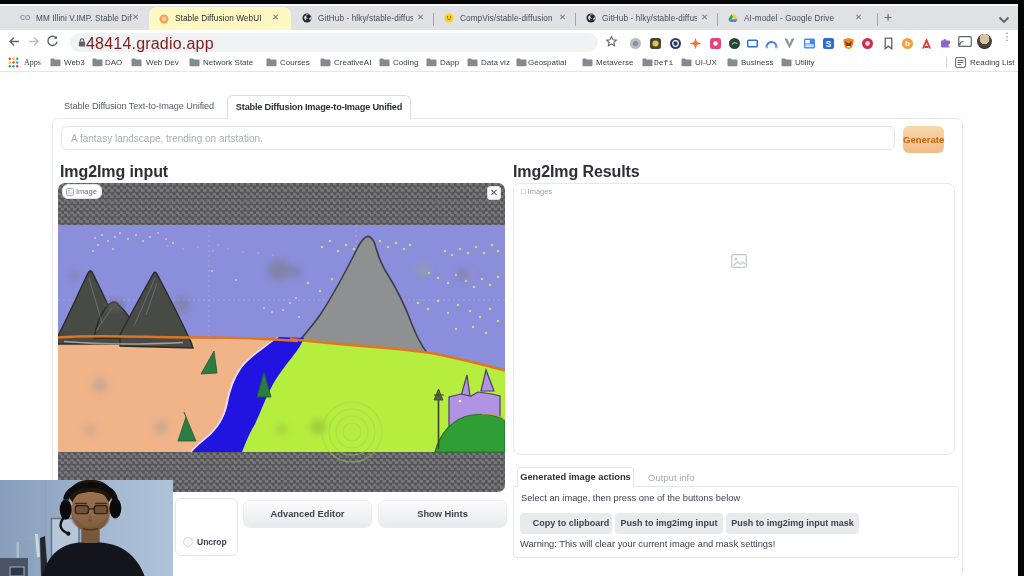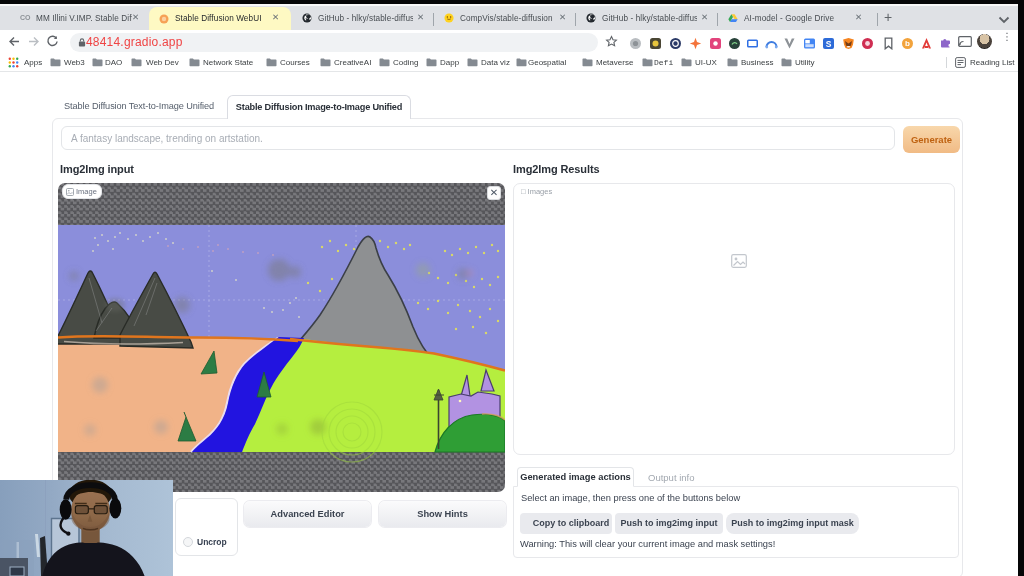--- a/index.html
+++ b/index.html
@@ -16,31 +16,31 @@
 .tab .fav { position:absolute; left:10px; top:6px; width:10px; height:10px; }
 .tab .title { position:absolute; left:26px; top:6px; width:95px; height:11px; overflow:hidden; white-space:nowrap; line-height:11px; letter-spacing:0.1px;}
 .tab .x { position:absolute; right:7px; top:5px; width:11px; height:11px; color:#697076; font-size:8.5px; line-height:11px; text-align:center; }
 .tab.active { background:#fef9c3; border-radius:8px 8px 0 0; }
 .tabdiv { position:absolute; top:9px; width:1px; height:13px; background:#9fa5ab; }
 #toolbar { left:0; top:30px; width:1024px; height:23px; background:#fff; }
 #bookmarks { left:0; top:53px; width:1024px; height:19px; background:#fff; border-bottom:1px solid #e4e6e8; }
 .bm { position:absolute; top:3px; height:13px; font-size:8px; color:#3c4043; line-height:13px; }
 .navic { position:absolute; top:5px; color:#5f6368; }
 #addrpill { position:absolute; left:70px; top:3px; width:528px; height:19px; border-radius:9.5px; background:#f0f2f4; }
-#urltext { position:absolute; left:86px; top:5px; font-size:12px; color:#ef4444; letter-spacing:0.2px; }
+#urltext { position:absolute; left:86px; top:5px; font-size:16px; color:#7f1d1d; letter-spacing:0.2px; }
 .ext { position:absolute; top:6px; width:12px; height:12px; }
 
 #page { left:0; top:72px; width:1018px; height:504px; background:#fff; }
 #gcontainer { position:absolute; left:52px; top:46px; width:911px; height:460px; border:1px solid #e7e8eb; border-radius:6px; background:#fff; }
 .gtab-inactive { position:absolute; font-size:9.2px; color:#555e6b; white-space:nowrap; letter-spacing:-0.1px; }
 #gtab-active { position:absolute; left:227px; top:23px; width:184px; height:24px; background:#fff; border:1px solid #dadce2; border-bottom:none; border-radius:6px 6px 0 0; font-size:9.2px; font-weight:bold; color:#2a3038; text-align:center; line-height:23px; z-index:5; white-space:nowrap; letter-spacing:-0.2px; }
 #prompt { position:absolute; left:61px; top:54px; width:834px; height:24px; border:1px solid #e3e5e8; border-radius:6px; background:#fff; }
 #prompt span { position:absolute; left:9px; top:6px; font-size:10px; color:#a8adb5; }
-#genbtn { position:absolute; left:903px; top:54px; width:57px; height:27px; border-radius:6px; background:linear-gradient(180deg,#f8d7ab 0%,#f1bb85 100%); font-size:9.5px; font-weight:bold; color:#bf6211; text-align:center; line-height:27px; }
-.glabel { position:absolute; font-size:11px; font-weight:bold; color:#2a3038; letter-spacing:-0.1px; }
+#genbtn { position:absolute; left:903px; top:54px; width:41px; height:27px; border-radius:6px; background:linear-gradient(180deg,#f8d7ab 0%,#f1bb85 100%); font-size:9.5px; font-weight:bold; color:#bf6211; text-align:center; line-height:27px; }
+.glabel { position:absolute; font-size:16px; font-weight:bold; color:#2a3038; letter-spacing:-0.1px; }
 #canvas { position:absolute; left:58px; top:111px; width:447px; height:309px; border-radius:7px; overflow:hidden;
   background:
    repeating-conic-gradient(#78787c 0% 25%, #56565a 0% 50%);
   background-size:6.2px 6.2px; }
 #imgbadge { position:absolute; left:62px; top:112px; width:40px; height:15px; background:#fff; border:1px solid #e3e5e8; border-radius:6px; z-index:4; }
 #imgbadge span { position:absolute; left:13px; top:2px; font-size:7.5px; color:#6b7280; }
 #canvasx { position:absolute; left:487px; top:114px; width:14px; height:14px; background:#fdfdfd; border:1px solid #d9dbde; border-radius:3px; color:#4b5563; font-size:10px; line-height:12px; text-align:center; z-index:4; }
 #uncropbox { position:absolute; left:175px; top:426px; width:63px; height:58px; background:#fff; border:1px solid #e3e5e8; border-radius:6px; }
 #uncropbox .circ { position:absolute; left:7px; top:38px; width:10px; height:10px; border:1.5px solid #d4d7db; border-radius:50%; background:#f5f6f7; }
 #uncropbox .lbl { position:absolute; left:21px; top:38px; font-size:8.5px; font-weight:bold; color:#374151; }
@@ -221,21 +221,21 @@
         <circle cx="1.8" cy="1.8" r="1.2" fill="#ea4335"></circle>
         <circle cx="5.5" cy="1.8" r="1.2" fill="#fbbc04"></circle>
         <circle cx="9.2" cy="1.8" r="1.2" fill="#34a853"></circle>
         <circle cx="1.8" cy="5.5" r="1.2" fill="#fbbc04"></circle>
         <circle cx="5.5" cy="5.5" r="1.2" fill="#ea4335"></circle>
         <circle cx="9.2" cy="5.5" r="1.2" fill="#4285f4"></circle>
         <circle cx="1.8" cy="9.2" r="1.2" fill="#34a853"></circle>
         <circle cx="5.5" cy="9.2" r="1.2" fill="#4285f4"></circle>
         <circle cx="9.2" cy="9.2" r="1.2" fill="#ea4335"></circle>
       </svg>
-    <span class="bm" style="left:24px;">Apps</span>
+    <span class="bm" style="left:24px;font-family:Liberation Serif, serif;">Apps</span>
     <svg style="position:absolute;left:50px;top:5px;" width="11" height="9" viewBox="0 0 11 9">
         <path d="M0.5 1.2 a0.8 0.8 0 0 1 0.8-0.8 h2.6 l1 1.1 h4.8 a0.8 0.8 0 0 1 0.8 0.8 v5.2 a0.8 0.8 0 0 1-0.8 0.8 h-8.4 a0.8 0.8 0 0 1-0.8-0.8 z" fill="#848a91"></path>
       </svg>
       <span class="bm" style="left:64px;">Web3</span>
     <svg style="position:absolute;left:92px;top:5px;" width="11" height="9" viewBox="0 0 11 9">
         <path d="M0.5 1.2 a0.8 0.8 0 0 1 0.8-0.8 h2.6 l1 1.1 h4.8 a0.8 0.8 0 0 1 0.8 0.8 v5.2 a0.8 0.8 0 0 1-0.8 0.8 h-8.4 a0.8 0.8 0 0 1-0.8-0.8 z" fill="#848a91"></path>
       </svg>
       <span class="bm" style="left:105px;">DAO</span>
     <svg style="position:absolute;left:131px;top:5px;" width="11" height="9" viewBox="0 0 11 9">
         <path d="M0.5 1.2 a0.8 0.8 0 0 1 0.8-0.8 h2.6 l1 1.1 h4.8 a0.8 0.8 0 0 1 0.8 0.8 v5.2 a0.8 0.8 0 0 1-0.8 0.8 h-8.4 a0.8 0.8 0 0 1-0.8-0.8 z" fill="#848a91"></path>
@@ -484,21 +484,21 @@
           <circle cx="5" cy="5" r="1.4" fill="#c3c7cd"></circle>
           <path d="M2.5 11.5 L6.5 7.5 L9.5 10.5 L12 8 L14 10" stroke="#c3c7cd" stroke-width="1.2" fill="none"></path>
         </svg>
     </div>
     <div id="acttab">Generated image actions</div>
     <span id="outputinfo">Output info</span>
     <div id="actbox">
       <span class="sel">Select an image, then press one of the buttons below</span>
       <div class="abtn" style="left:6px;width:92px;padding-left:10px;">Copy to clipboard</div>
       <div class="abtn" style="left:101px;width:108px;">Push to img2img input</div>
-      <div class="abtn" style="left:212px;width:133px;border-radius:8px;">Push to img2img input mask</div>
+      <div class="abtn" style="left:212px;width:133px;">Push to img2img input mask</div>
       <span class="warn">Warning: This will clear your current image and mask settings!</span>
     </div>
   </div>
 
   <div class="abs" id="webcam"><svg width="173" height="96" viewBox="0 0 173 96" style="filter:blur(0.3px);">
 <defs>
  <linearGradient id="wall" x1="0" y1="0" x2="1" y2="0">
   <stop offset="0" stop-color="#879fbc"></stop>
             <stop offset="0.3" stop-color="#93a9c4"></stop>
   <stop offset="0.6" stop-color="#a4b9d0"></stop>

